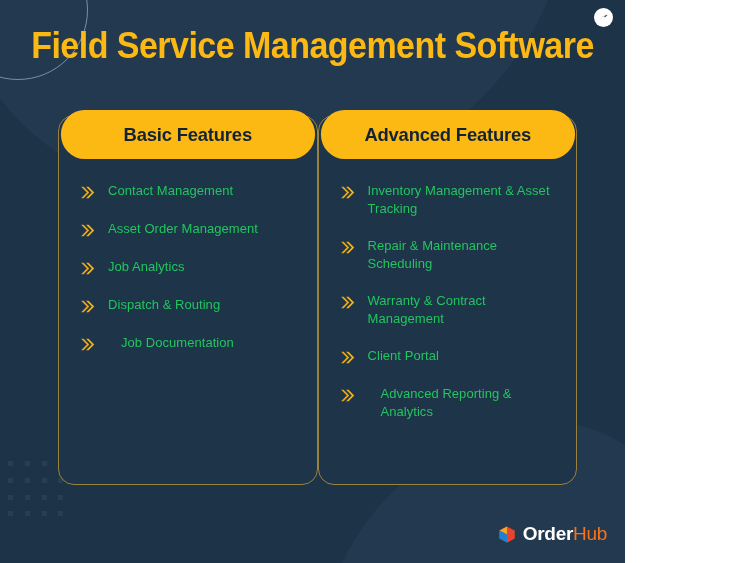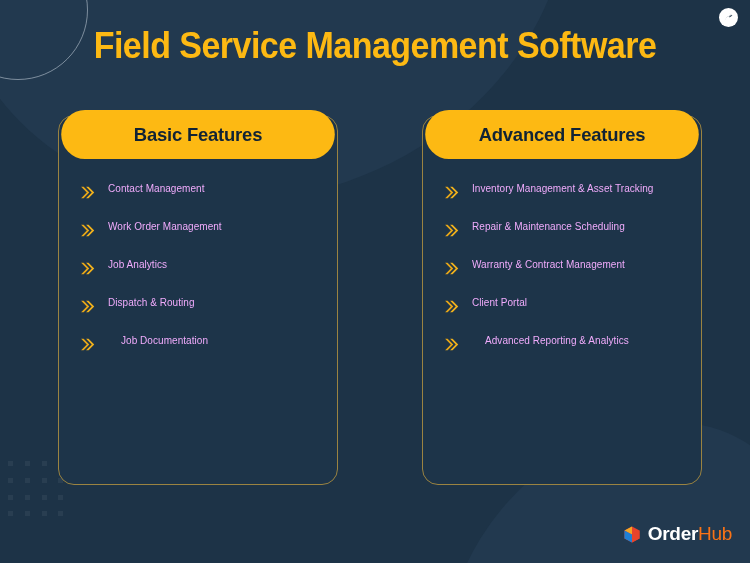--- a/index.html
+++ b/index.html
@@ -6,21 +6,21 @@
   * { margin:0; padding:0; box-sizing:border-box; }
 
   html, body {
     width:750px; height:563px;
     font-family:"Liberation Sans", sans-serif;
     overflow:hidden;
   }
 
   #slide {
     position:relative;
-    width:750px; height:563px;
+    width:625px; height:563px;
     background:#1d3347;
     overflow:hidden;
   }
 
   
   .deco { position:absolute; pointer-events:none; }
 
   .deco-blob-top {
     left:-40px; top:-130px;
     width:620px; height:330px;
@@ -120,22 +120,22 @@
 
   .chev {
     flex:0 0 auto;
     width:17px; height:17px;
     margin-right:12px; margin-top:2px;
     display:block;
   }
   .chev svg { display:block; width:17px; height:17px; }
 
   .feature-label {
-    color:#f0abfc;
-    font-size:10px;
+    color:#22c55e;
+    font-size:13px;
     line-height:1.38;
     font-weight:normal;
     letter-spacing:0.05px;
   }
 
   
   .logo {
     position:absolute;
     right:18px; bottom:18px;
     display:flex; align-items:center;
@@ -198,21 +198,21 @@
           </span>
           <span class="feature-label">Contact Management</span>
         </li>
         <li class="feature-item">
           <span class="chev">
             <svg viewBox="0 0 24 24" aria-hidden="true">
               <path d="M3 4 L11 12 L3 20 L6.5 20 L14.5 12 L6.5 4 Z" fill="#e8a718"></path>
               <path d="M10 4 L18 12 L10 20 L13.5 20 L21.5 12 L13.5 4 Z" fill="#f2b21c"></path>
             </svg>
           </span>
-          <span class="feature-label">Work Order Management</span>
+          <span class="feature-label">Asset Order Management</span>
         </li>
         <li class="feature-item">
           <span class="chev">
             <svg viewBox="0 0 24 24" aria-hidden="true">
               <path d="M3 4 L11 12 L3 20 L6.5 20 L14.5 12 L6.5 4 Z" fill="#e8a718"></path>
               <path d="M10 4 L18 12 L10 20 L13.5 20 L21.5 12 L13.5 4 Z" fill="#f2b21c"></path>
             </svg>
           </span>
           <span class="feature-label">Job Analytics</span>
         </li>

